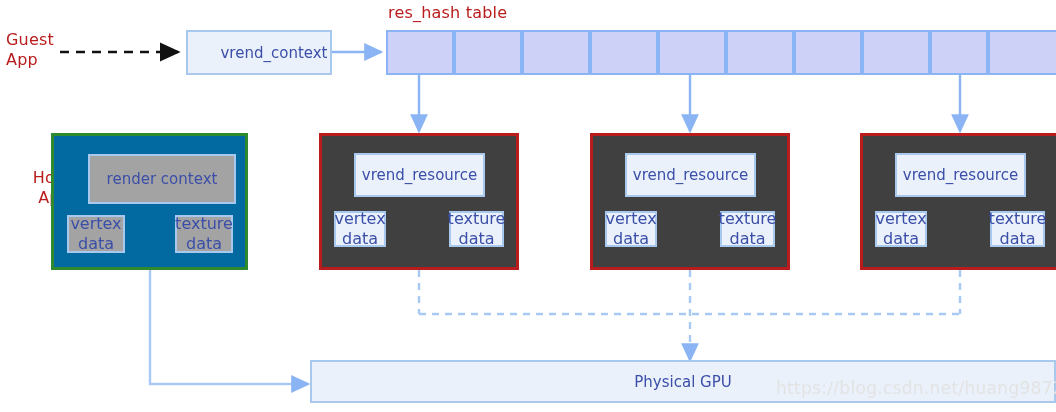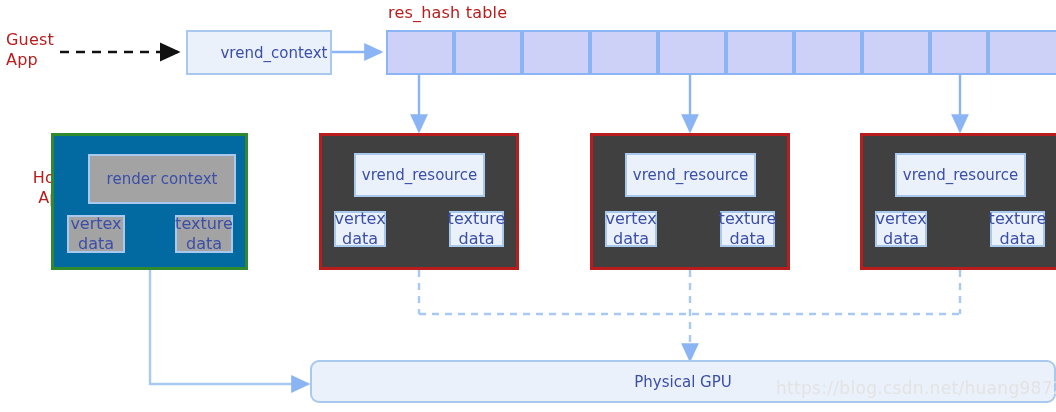--- a/index.html
+++ b/index.html
@@ -198,19 +198,19 @@
     <div class="box box-lightblue small" style="left:12px; top:75px; width:52px; height:36px;">
       <span>vertex
 data</span>
     </div>
     <div class="box box-lightblue small" style="left:127px; top:75px; width:55px; height:36px;">
       <span>texture
 data</span>
     </div>
   </div>
 
-  <div class="box box-lightblue" style="left:310px; top:360px; width:746px; height:43px;border-radius:9px;">
+  <div class="box box-lightblue" style="left:310px; top:360px; width:746px; height:43px;">
     <span>Physical GPU</span>
   </div>
 
   <div class="watermark" style="left:776px; top:378px;">https://blog.csdn.net/huang987246510</div>
 
 </div>
 
 </body></html>

